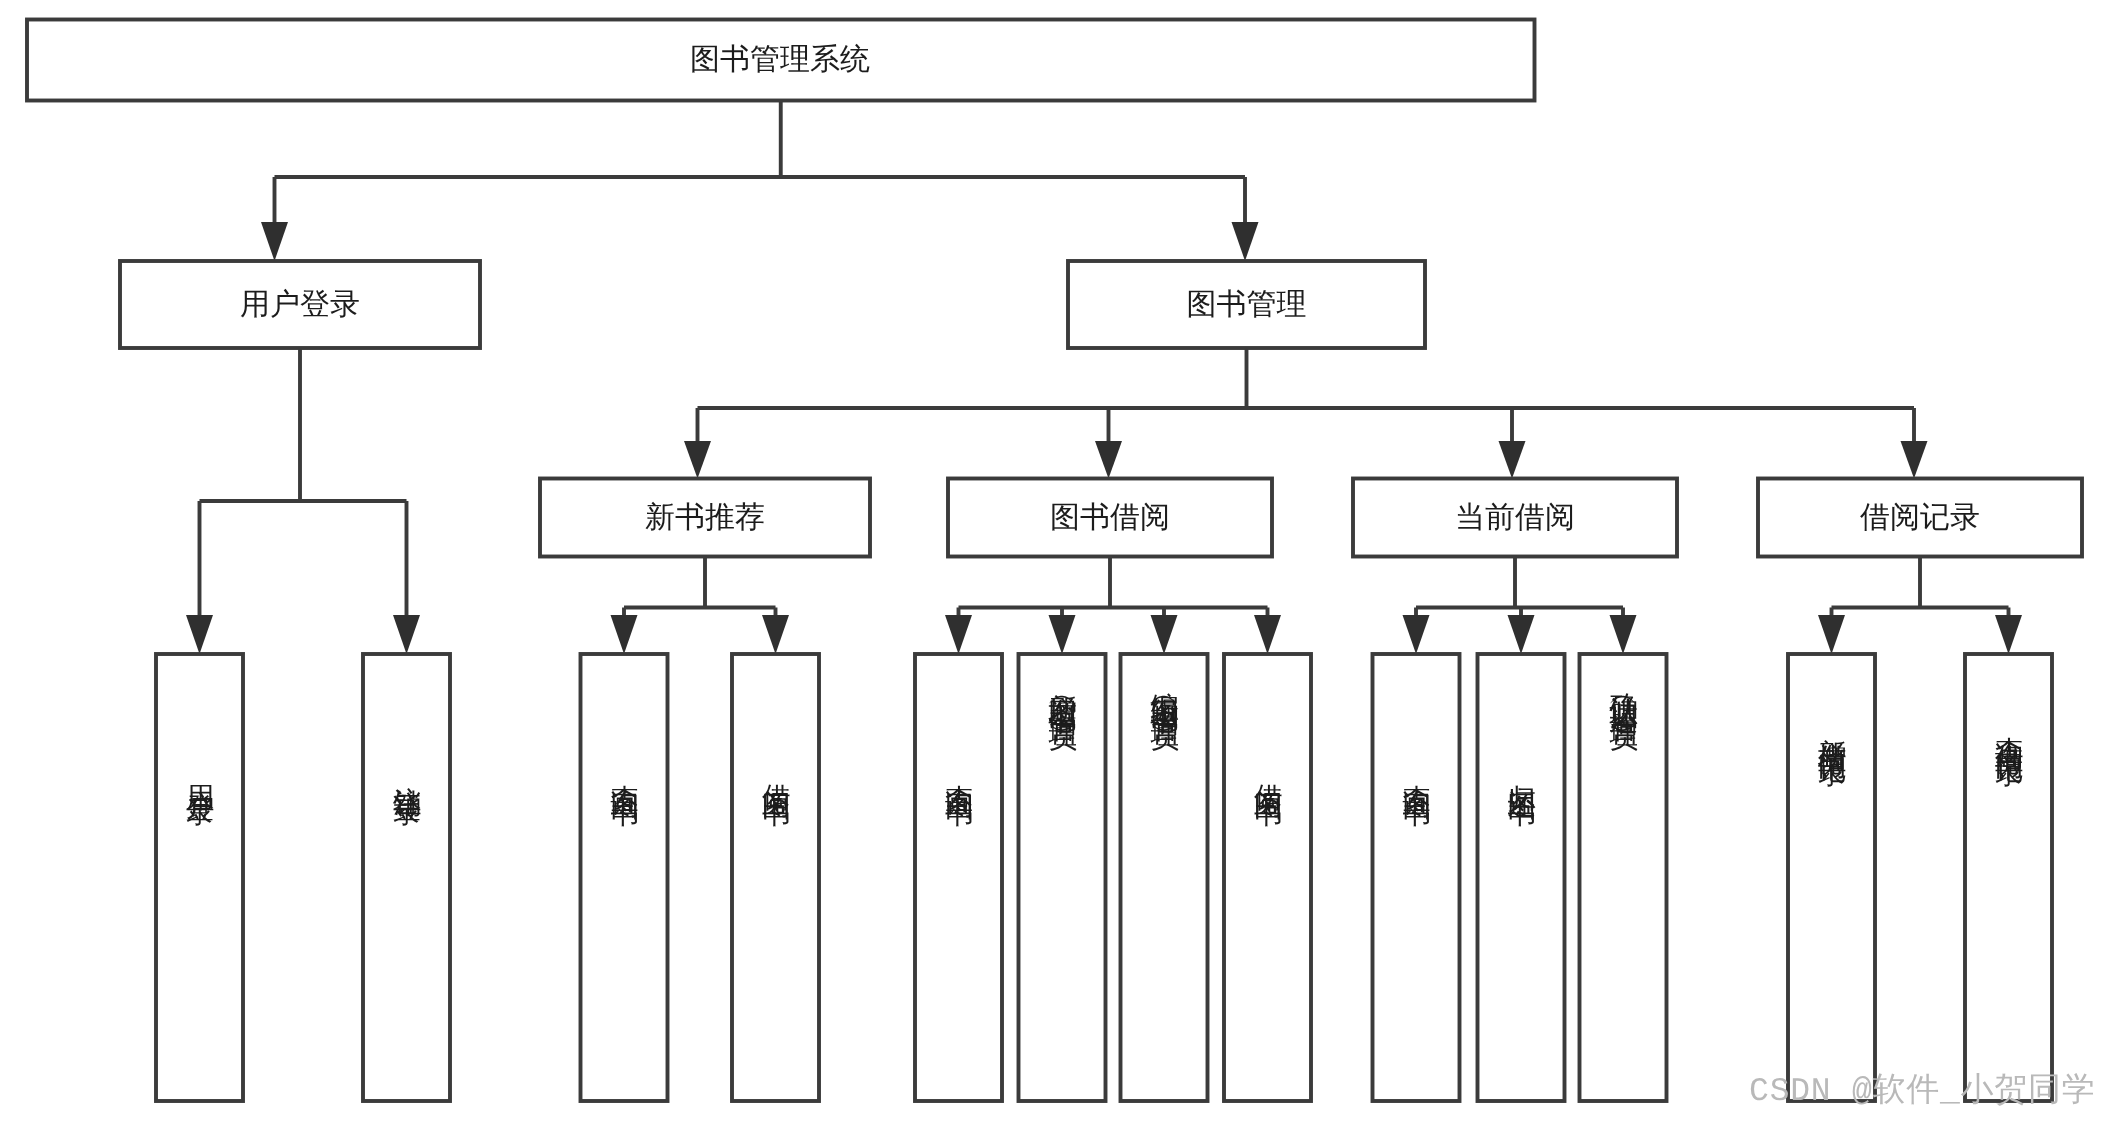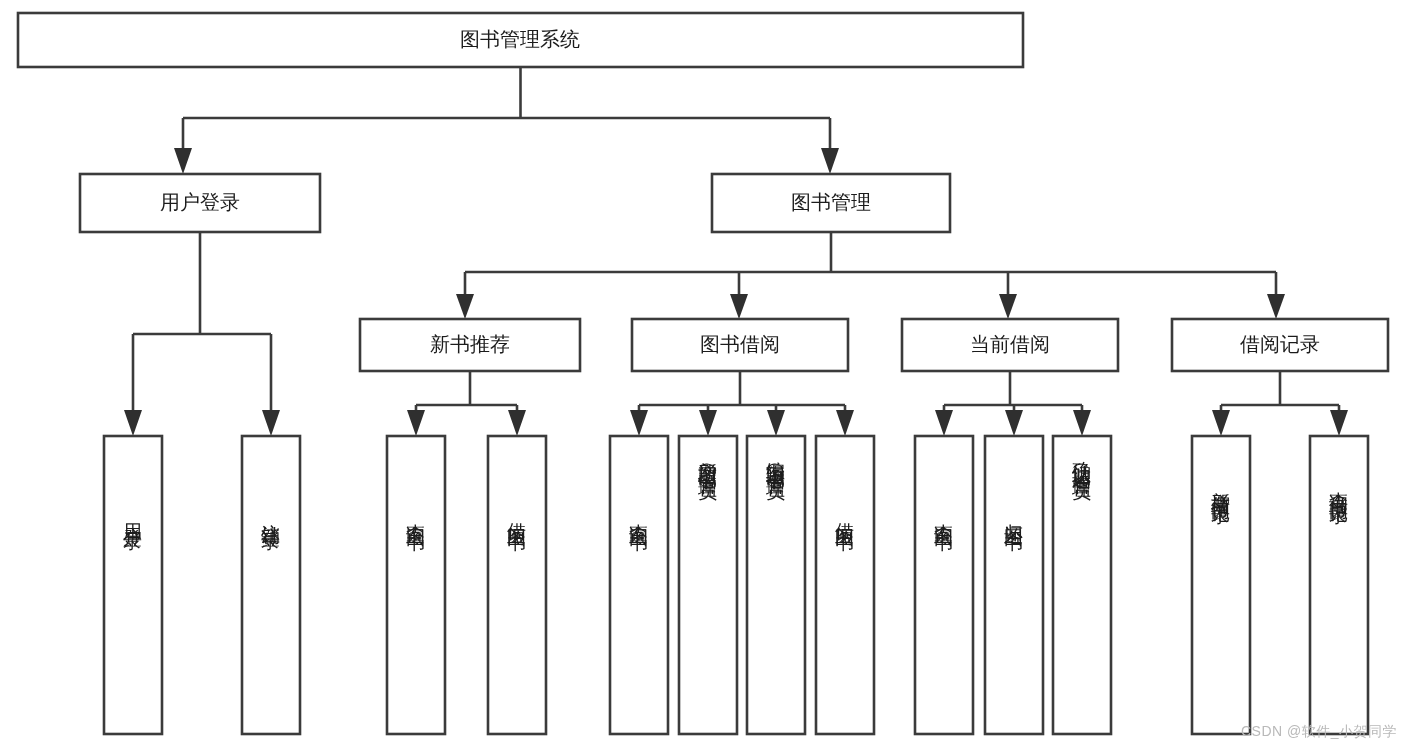--- a/index.html
+++ b/index.html
@@ -62,22 +62,22 @@
     font-size: 19px;
     line-height: 1.32;
     color: #1c1c1c;
     letter-spacing: 3px;
     white-space: nowrap;
   }
   #watermark {
     position: absolute;
     right: 8px;
     bottom: 6px;
-    font-family: Liberation Sans, sans-serif;
-    font-size: 14px;
+    font-family: Liberation Mono, monospace;
+    font-size: 22px;
     color: #b9b9b9;
     letter-spacing: 0.5px;
     user-select: none;
   }
 </style>
 </head>
 <body>
 
 <div id="diagram-root">
 

